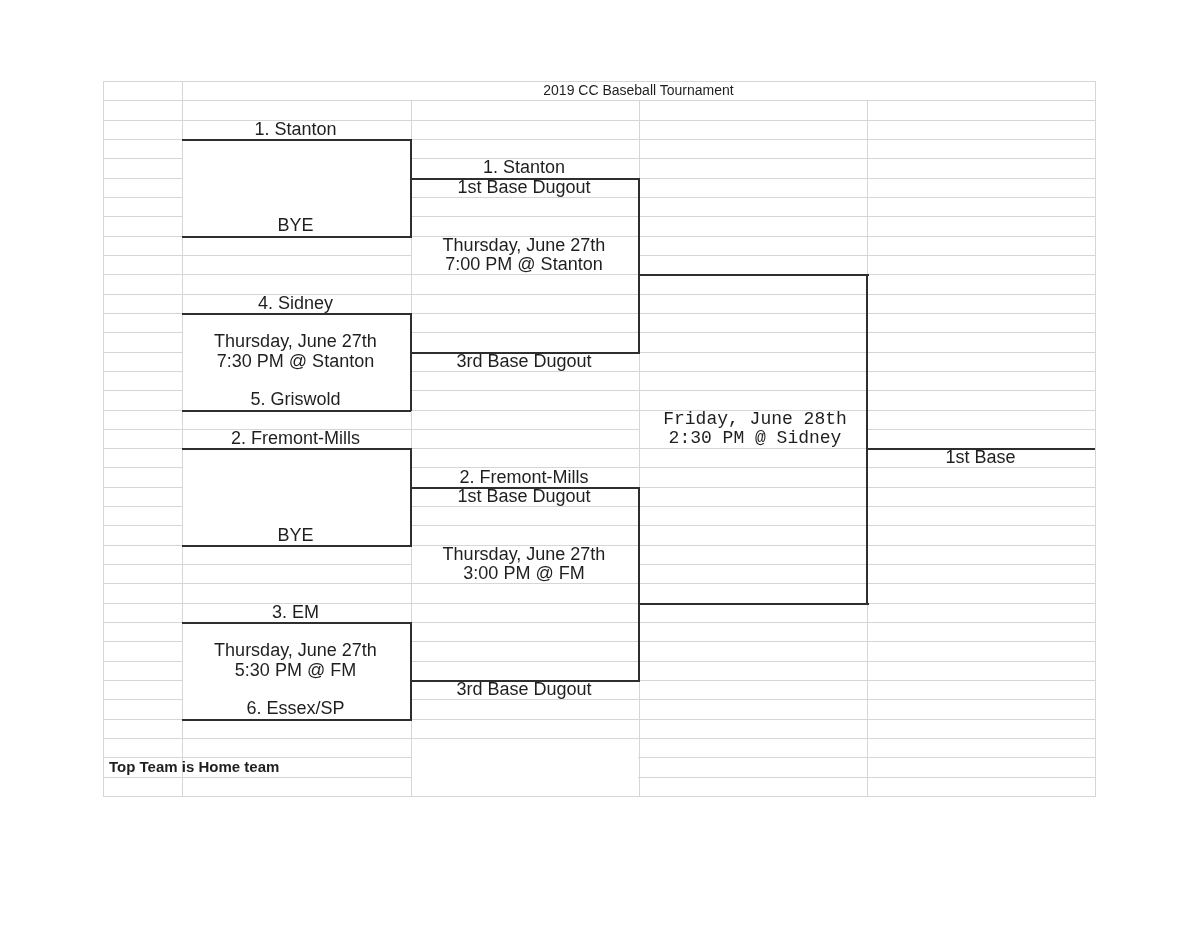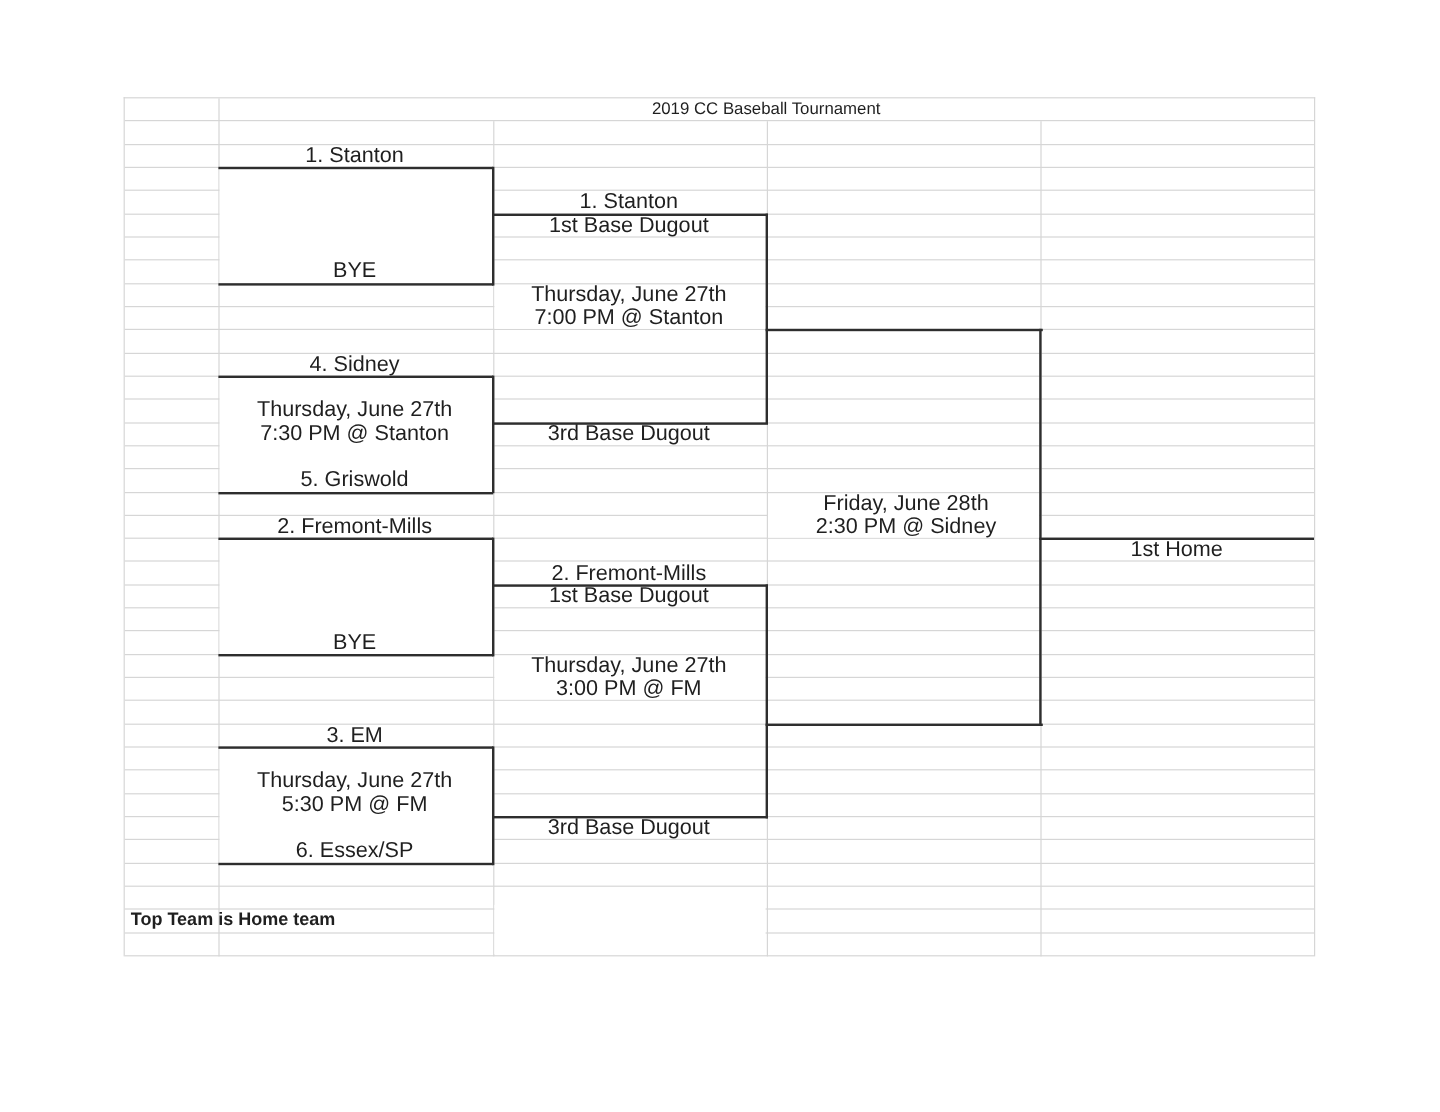--- a/index.html
+++ b/index.html
@@ -28,21 +28,21 @@
     position: absolute;
     height: 19.3px;
     line-height: 19.3px;
     font-size: 18px;
     text-align: center;
     white-space: nowrap;
     overflow: visible;
   }
   .colB { left: 182px; width: 227px; }
   .colC { left: 411px; width: 226px; }
-  .colD { left: 639px; width: 232px; }
+  .colD { left: 639px; width: 232px; font-family: Liberation Mono, monospace; }
   .colE { left: 867px; width: 227px; }
   .title-cell {
     position: absolute;
     left: 182px; top: 81px;
     width: 913px; height: 19.3px;
     line-height: 19.3px;
     font-size: 14px;
     font-weight: normal;
     text-align: center;
   }
@@ -158,17 +158,17 @@
   <div class="cell colC" style="top:351.5px">3rd Base Dugout</div>
 
   <div class="cell colC" style="top:467.5px">2. Fremont-Mills</div>
   <div class="cell colC" style="top:486.8px">1st Base Dugout</div>
   <div class="cell colC" style="top:544.8px">Thursday, June 27th</div>
   <div class="cell colC" style="top:564.1px">3:00 PM @ FM</div>
   <div class="cell colC" style="top:680.0px">3rd Base Dugout</div>
 
   <div class="cell colD" style="top:409.5px">Friday, June 28th</div>
   <div class="cell colD" style="top:428.8px">2:30 PM @ Sidney</div>
-  <div class="cell colE" style="top:448.2px">1st Home</div>
+  <div class="cell colE" style="top:448.2px">1st Base</div>
 
   <div class="note" style="top:757.3px">Top Team is Home team</div>
 
 </div>
 
 </body></html>

